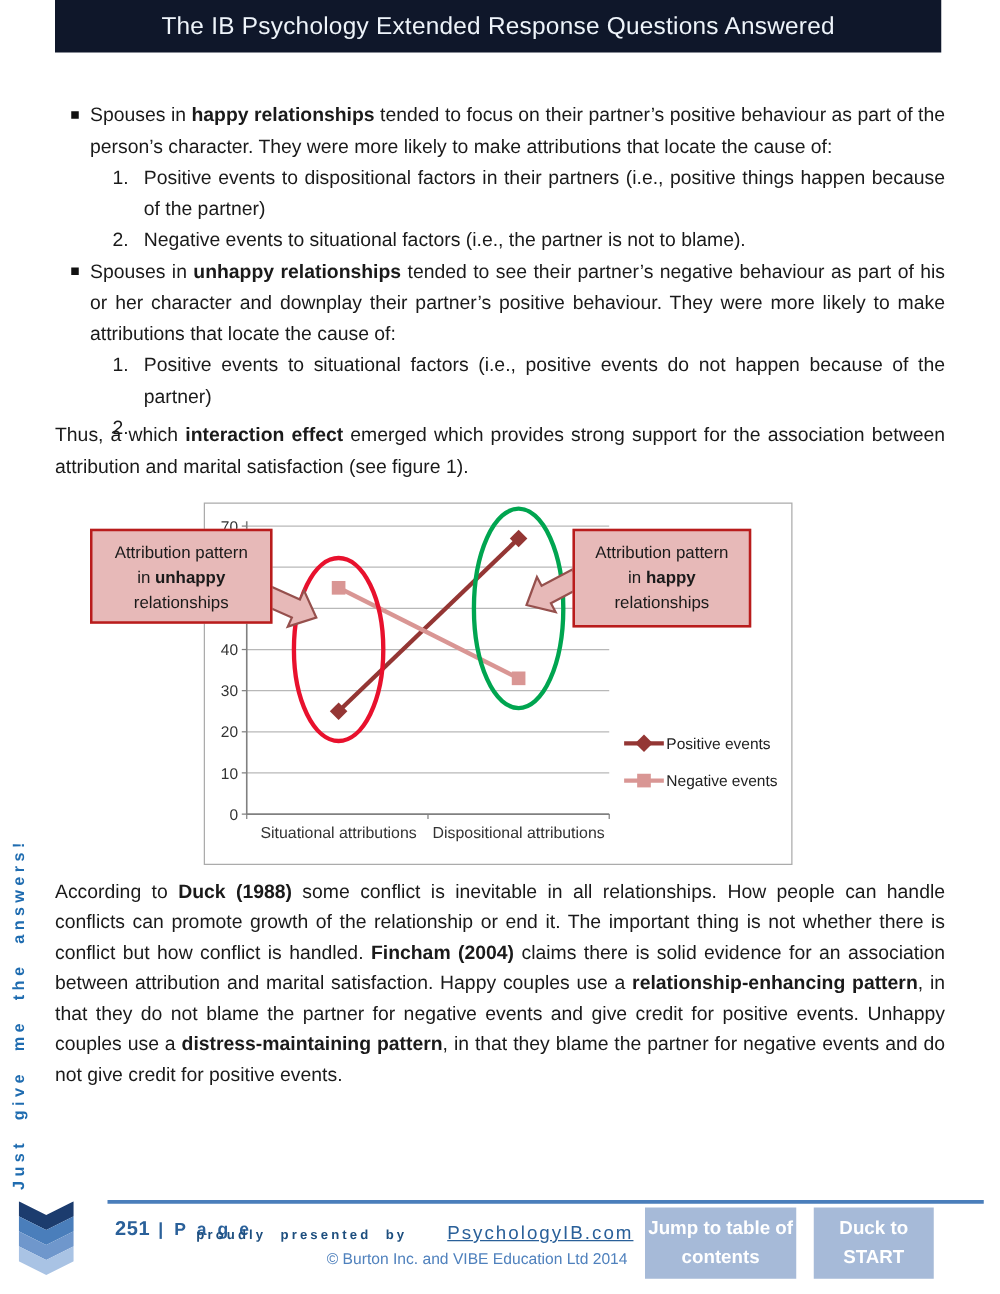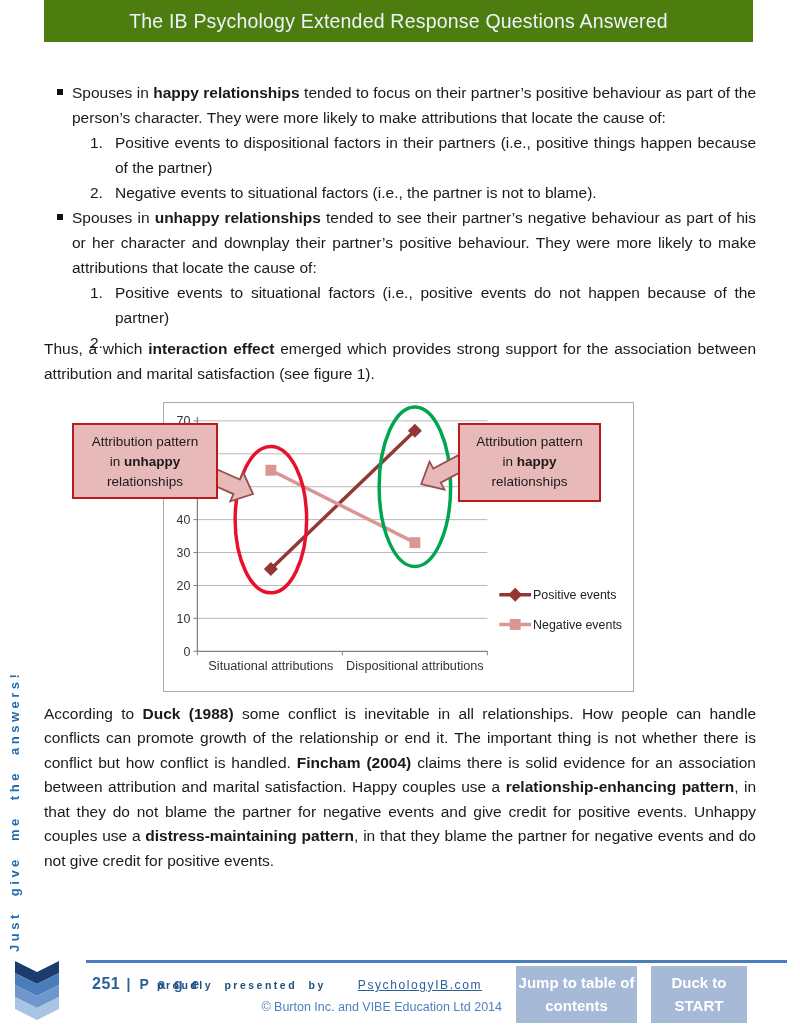--- a/index.html
+++ b/index.html
@@ -3,21 +3,21 @@
 <meta charset="utf-8">
 <style>
   * { box-sizing: border-box; }
   html,body { margin:0; padding:0; }
   body {
     width:800px; height:1035px; position:relative; overflow:hidden;
     background:#ffffff; font-family:"Liberation Sans", sans-serif; color:#1a1a1a;
   }
   .header-bar {
     position:absolute; left:44px; top:0; width:709px; height:42px;
-    background:#4d7c0f; display:flex; align-items:center; justify-content:center;
+    background:#0f172a; display:flex; align-items:center; justify-content:center;
   }
   .header-bar span { color:#eef4fa; font-size:19.5px; letter-spacing:0.2px; }
 
   .vtext {
     position:absolute; left:7px; top:952px; transform:rotate(-90deg); transform-origin:0 0;
     white-space:nowrap; font-size:13px; font-weight:bold; letter-spacing:3.5px;
     word-spacing:8px; color:#1f6cb0;
   }
 
   .content { position:absolute; left:44px; top:0; width:712px; }
@@ -43,21 +43,21 @@
   .callout-right { left:414px; width:143px; height:79px; }
   .caption { margin-top:9px; text-align:center; font-size:11.5px; font-weight:bold; color:#4f81bd; }
   .para2 { margin-top:10px; line-height:24.5px; }
 
   .footer-line { position:absolute; left:86px; top:960px; width:701px; height:2.5px; background:#4a7ebb; }
   #chevron-logo { position:absolute; left:15px; top:961px; }
   .pagelabel { position:absolute; left:92px; top:975px; color:#2a6099; font-size:14px; font-weight:bold; letter-spacing:2.5px; }
   .pagelabel .pnum { font-size:16px; letter-spacing:0.5px; }
   .presented { position:absolute; left:157px; top:978px; display:flex; align-items:baseline; gap:32px; }
   .presented .small { font-size:10.5px; letter-spacing:2.5px; word-spacing:6px; font-weight:bold; color:#1d4e7e; }
-  .site-link { font-size:12px; color:#2a6099; letter-spacing:1.6px; text-decoration:underline; cursor:pointer; }
+  .site-link { font-size:15px; color:#2a6099; letter-spacing:1.6px; text-decoration:underline; cursor:pointer; }
   .copyright { position:absolute; left:240px; top:1000px; width:262px; text-align:right; font-size:12.5px; color:#4f81bd; }
   .jump-btn {
     position:absolute; top:966px; height:57px; background:#a6bad8; color:#fff;
     font-weight:bold; font-size:15px; text-align:center; line-height:1.55; padding-top:5px; cursor:pointer;
   }
   .btn1 { left:516px; width:121px; }
   .btn2 { left:651px; width:96px; }
 </style>
 </head>
 <body>

